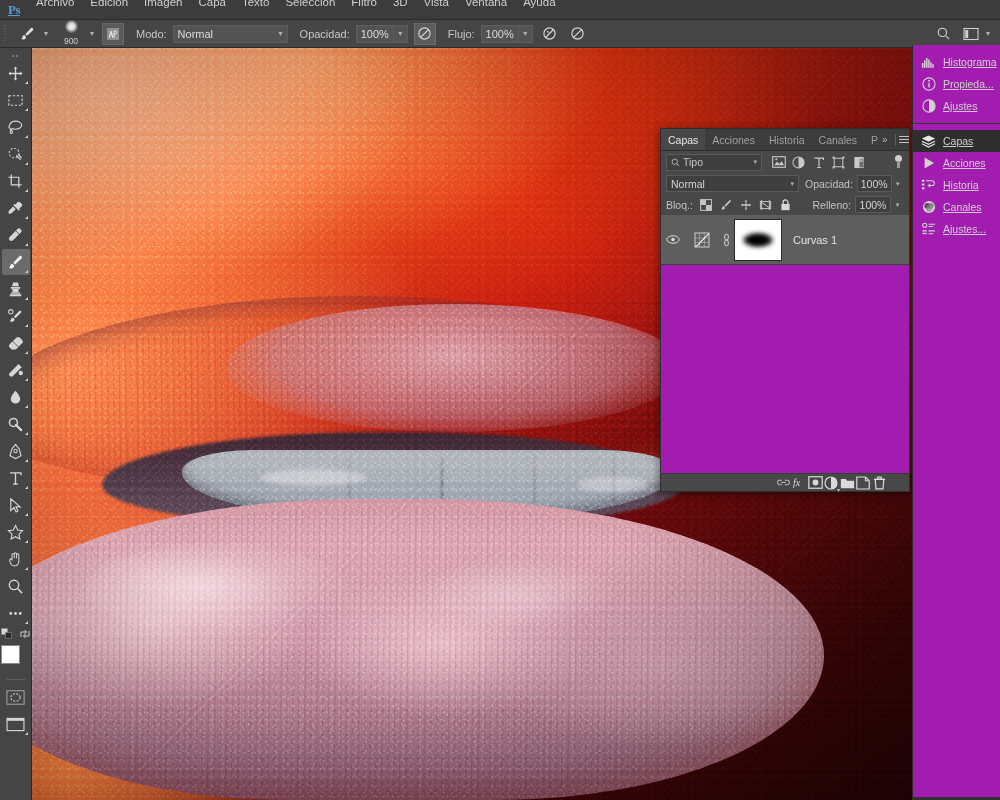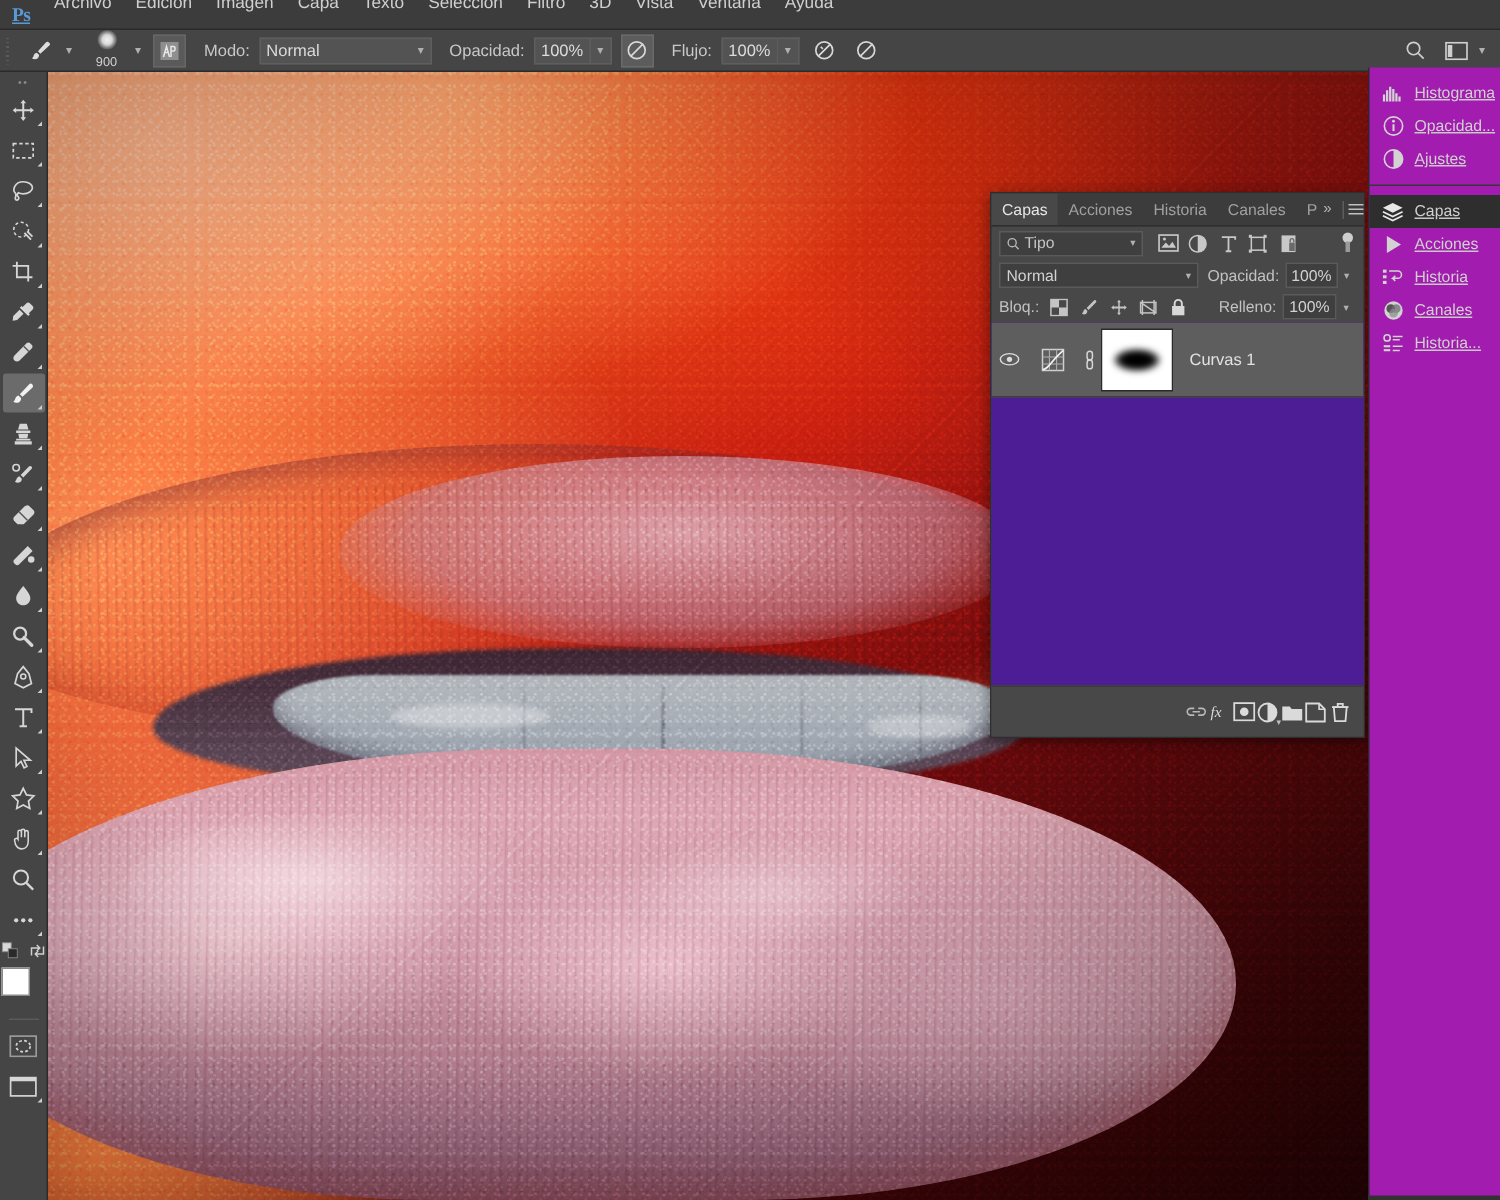--- a/index.html
+++ b/index.html
@@ -315,21 +315,21 @@
     display: flex; align-items: center; justify-content: center;
     font-size: 10.5px; color: #d2d2d2; margin-left: 4px;
   }
   .op-caret { width: 13px; height: 17px; display: flex; align-items: center; justify-content: center; }
 
   .lock-row { height: 21px; display: flex; align-items: center; padding: 0 5px; }
   .lock-label { font-size: 10.5px; color: #c2c2c2; }
   .lock-icons { display: flex; align-items: center; gap: 6px; margin-left: 6px; }
   .li { width: 14px; height: 14px; display: flex; align-items: center; justify-content: center; }
 
-  .layer-list { flex: 1; background: #4c1d95; overflow: hidden; }
+  .layer-list { flex: 1; background: #a21caf; overflow: hidden; }
   .layer-row {
     height: 50px; display: flex; align-items: center;
     border-bottom: 1px solid #3e3e3e; padding: 0 5px 0 0;
   }
   .layer-row.selected { background: #5e5e5e; }
   .eye-cell { width: 24px; display: flex; align-items: center; justify-content: center; }
   .adj-icon-cell { width: 34px; display: flex; align-items: center; justify-content: center; }
   .link-cell { width: 14px; display: flex; align-items: center; justify-content: center; }
   .thumb {
     width: 46px; height: 40px; background: #fff;
@@ -362,23 +362,23 @@
     position: absolute; left: 6%; top: 58%; width: 76%; height: 22%;
     border-radius: 42% 42% 50% 50%/40% 40% 60% 60%;
     background: linear-gradient(180deg,#e6a8b6 0%, #d295a6 60%, #a06c7e 100%);
     filter: blur(1px);
   }
   .layer-name { flex: 1; font-size: 11px; color: #e2e2e2; padding-left: 12px; white-space: nowrap; }
   .layer-name.bg { font-style: italic; }
   .lock-badge { width: 18px; display: flex; align-items: center; justify-content: center; }
 
   .panel-footer {
-    height: 34px; background: #484848; border-top: 1px solid #3a3a3a;
+    height: 18px; background: #484848; border-top: 1px solid #3a3a3a;
     display: flex; align-items: center; justify-content: flex-end;
-    padding-right: 8px; 
+    padding-right: 22px; 
   }
   .pf { width: 16px; height: 16px; display: flex; align-items: center; justify-content: center; position: relative; }
   .pf .mini-tri { position: absolute; right: -1px; bottom: -2px; font-size: 6px; color: #c0c0c0; }
 
   
   .rdock {
     position: absolute; right: 0; top: 45px; width: 88px; height: 752px;
     background: #a21caf; border-left: 1px solid #2b2b2b;
     display: flex; flex-direction: column; padding-top: 6px; text-decoration: underline;
   }
@@ -886,21 +886,21 @@
         <span class="rlabel">Histograma</span>
       </div>
       <div class="ritem">
         <span class="ricon">
           <svg width="14" height="14" viewBox="0 0 14 14">
               <circle cx="7" cy="7" r="6.1" fill="none" stroke="#d2d2d2" stroke-width="1.1"></circle>
               <circle cx="7" cy="3.8" r=".95" fill="#d2d2d2"></circle>
               <rect x="6.3" y="5.8" width="1.4" height="4.6" fill="#d2d2d2"></rect>
             </svg>
         </span>
-        <span class="rlabel">Opacidad...</span>
+        <span class="rlabel">Propieda...</span>
       </div>
       <div class="ritem">
         <span class="ricon">
           <svg width="14" height="14" viewBox="0 0 14 14">
               <circle cx="7" cy="7" r="6.1" fill="none" stroke="#d2d2d2" stroke-width="1.1"></circle>
               <path d="M7 .9a6.1 6.1 0 0 1 0 12.2z" fill="#d2d2d2"></path>
             </svg>
         </span>
         <span class="rlabel">Ajustes</span>
       </div>
@@ -952,18 +952,18 @@
       <div class="ritem">
         <span class="ricon">
           <svg width="15" height="14" viewBox="0 0 16 14">
               <circle cx="4" cy="3" r="2.2" fill="none" stroke="#d2d2d2" stroke-width="1.1"></circle>
               <path d="M8 2h7M8 4.4h5" stroke="#d2d2d2" stroke-width="1.1"></path>
               <rect x="1.6" y="8.2" width="4.6" height="1.5" fill="#d2d2d2"></rect>
               <rect x="1.6" y="11" width="4.6" height="1.5" fill="#d2d2d2"></rect>
               <path d="M8 9h7M8 12h5" stroke="#d2d2d2" stroke-width="1.1"></path>
             </svg>
         </span>
-        <span class="rlabel">Historia...</span>
+        <span class="rlabel">Ajustes...</span>
       </div>
     </div>
   </div>
 
 </div>
 
 </body></html>

